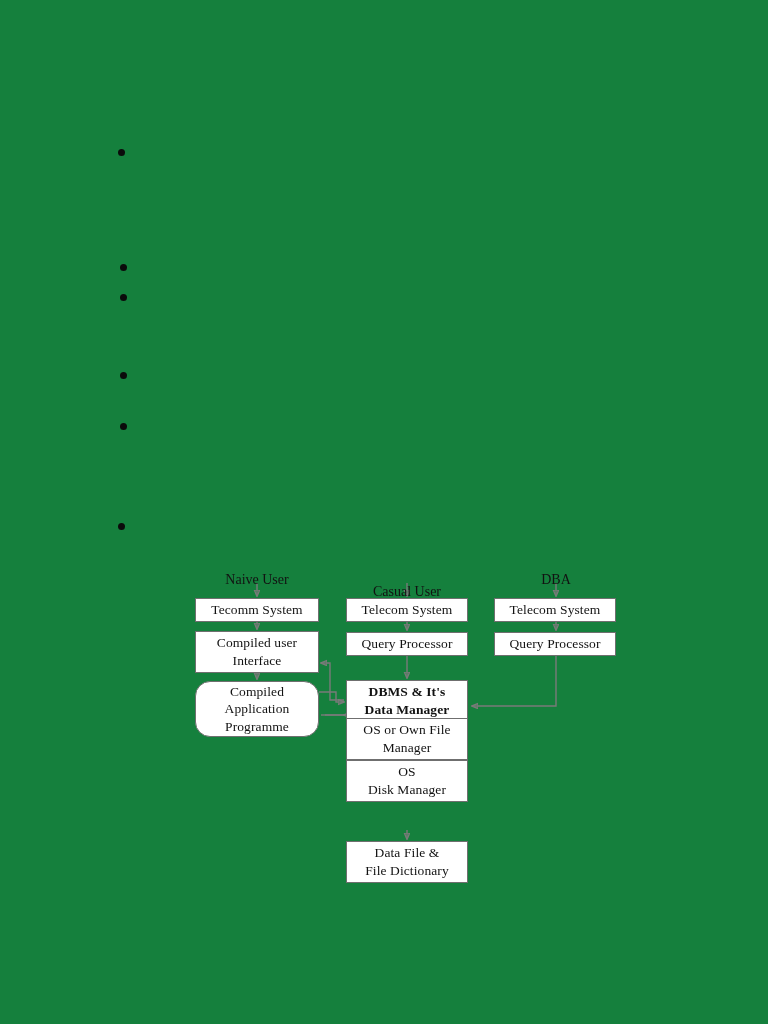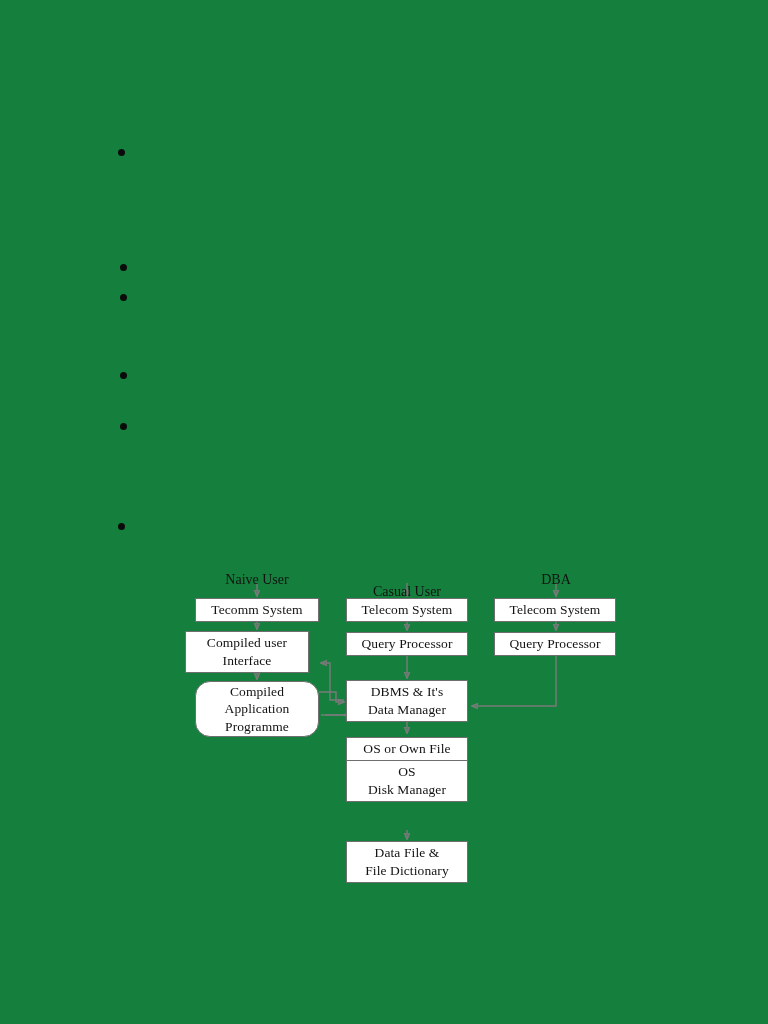--- a/index.html
+++ b/index.html
@@ -125,21 +125,21 @@
         <div class="colhead" style="left: 177px; top: 572px; width: 160px;">Naive User</div>
         <div class="colhead" style="left: 327px; top: 584px; width: 160px;">Casual User</div>
         <div class="colhead" style="left: 476px; top: 572px; width: 160px;">DBA</div>
       </div>
     <div id="nodes">
         <div class="node" style="left: 195px; top: 598px; width: 124px; height: 24px;">
           <div>
             <span>Tecomm System</span>
           </div>
         </div>
-        <div class="node" style="left: 185px; top: 631px; width: 124px; height: 42px;">
+        <div class="node" style="left: 195px; top: 631px; width: 124px; height: 42px;">
           <div>
             <span>Compiled user</span>
             <span>Interface</span>
           </div>
         </div>
         <div class="node" style="left: 195px; top: 681px; width: 124px; height: 56px; border-radius: 15px;">
           <div>
             <span>Compiled</span>
             <span>Application</span>
             <span>Programme</span>
@@ -148,27 +148,27 @@
         <div class="node" style="left: 346px; top: 598px; width: 122px; height: 24px;">
           <div>
             <span>Telecom System</span>
           </div>
         </div>
         <div class="node" style="left: 346px; top: 632px; width: 122px; height: 24px;">
           <div>
             <span>Query Processor</span>
           </div>
         </div>
-        <div class="node" style="left: 346px; top: 680px; width: 122px; height: 42px;">
+        <div class="node" style="left: 346px; top: 680px; width: 122px; height: 42px; font-weight: bold;">
           <div>
             <span>DBMS &amp; It's</span>
             <span>Data Manager</span>
           </div>
         </div>
-        <div class="node" style="left: 346px; top: 737px; width: 122px; height: 42px;">
+        <div class="node" style="left: 346px; top: 718px; width: 122px; height: 42px;">
           <div>
             <span>OS or Own File</span>
             <span>Manager</span>
           </div>
         </div>
         <div class="node" style="left: 346px; top: 760px; width: 122px; height: 42px;">
           <div>
             <span>OS</span>
             <span>Disk Manager</span>
           </div>

